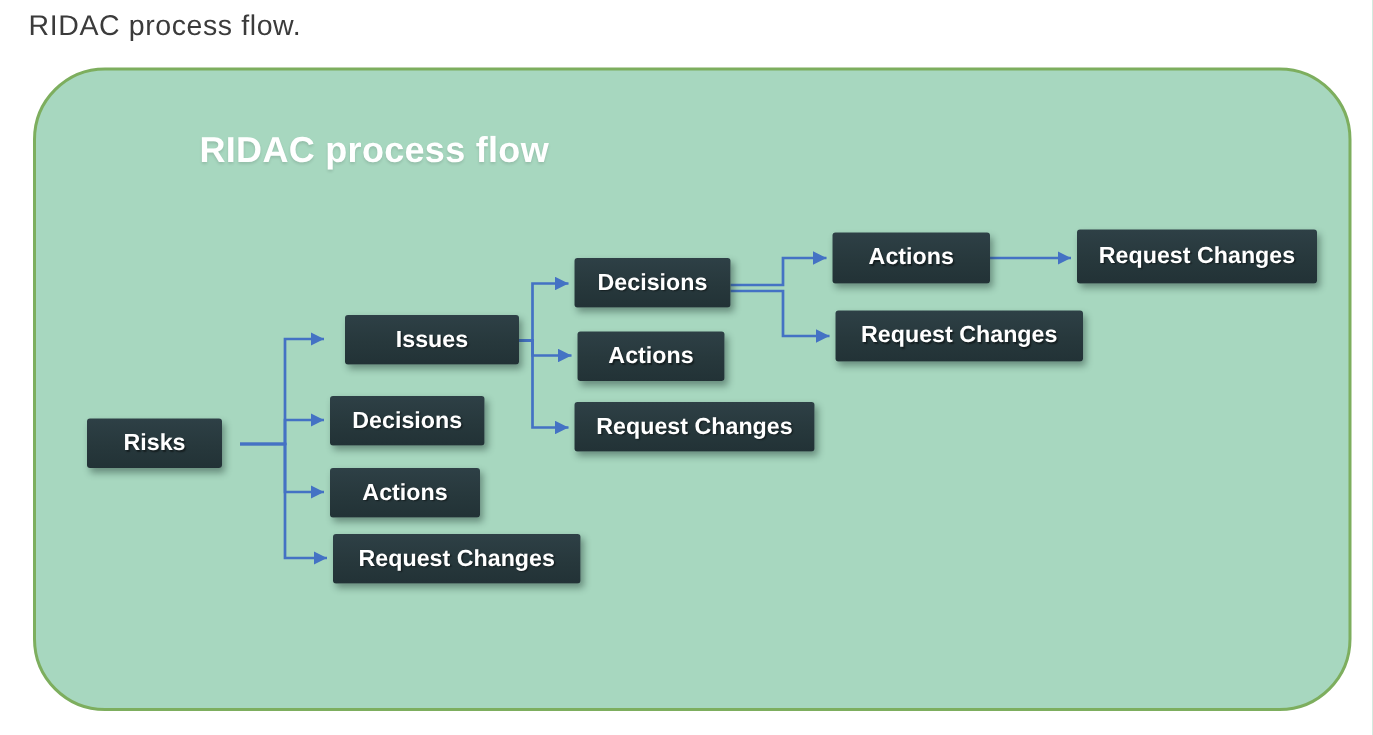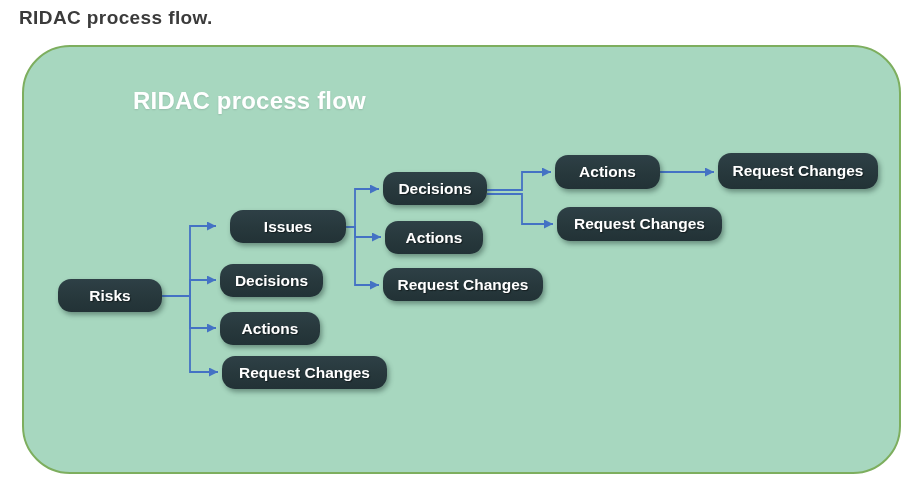--- a/index.html
+++ b/index.html
@@ -15,21 +15,20 @@
   html,body{margin:0;padding:0;}
   body{
     width:915px;height:490px;position:relative;overflow:hidden;
     background:#ffffff;
     font-family:"Liberation Sans","DejaVu Sans",sans-serif;
   }
   .caption{
     position:absolute;left:19px;top:7px;
     font-size:19px;letter-spacing:.4px;
     color:var(--caption-text);
-    font-weight:bold;
   }
   .canvas{
     position:absolute;left:22px;top:45px;width:879px;height:429px;
     background:var(--canvas-fill);
     border:2px solid var(--canvas-border);
     border-radius:48px;
     box-sizing:border-box;
   }
   .diagram-title{
     position:absolute;left:93px;top:87px;
@@ -42,21 +41,21 @@
     position:absolute;left:0;top:0;width:915px;height:490px;
     pointer-events:none;
   }
   .connector{
     fill:none;stroke:var(--connector);stroke-width:1.8;
   }
   #arrowhead path{fill:var(--connector);}
   .node{
     position:absolute;
     background:linear-gradient(180deg,var(--node-fill-top) 0%,var(--node-fill) 55%,#223236 100%);
-    border-radius:13px;
+    border-radius:2px;
     box-shadow:2px 3px 5px rgba(30,55,48,0.45);
     display:flex;align-items:center;justify-content:center;
     color:var(--node-text);
     font-size:15.5px;font-weight:bold;
     text-shadow:1px 1px 1px rgba(0,0,0,0.45);
     white-space:nowrap;
   }
 </style>
 </head>
 <body>
@@ -78,21 +77,21 @@
   <path class="connector" d="M160 296 H190 V328 H216" marker-end="url(#arrowhead)"></path>
   <path class="connector" d="M160 296 H190 V372 H218" marker-end="url(#arrowhead)"></path>
   <path class="connector" d="M325 227 H355 V189 H379" marker-end="url(#arrowhead)"></path>
   <path class="connector" d="M325 227 H355 V237 H381" marker-end="url(#arrowhead)"></path>
   <path class="connector" d="M325 227 H355 V285 H379" marker-end="url(#arrowhead)"></path>
   <path class="connector" d="M487 190 H522 V172 H551" marker-end="url(#arrowhead)"></path>
   <path class="connector" d="M487 194 H522 V224 H553" marker-end="url(#arrowhead)"></path>
   <path class="connector" d="M660 172 H714" marker-end="url(#arrowhead)"></path>
 </svg>
 
-<div class="node" style="left:58px;  top:279px; width:104px; height:33px;">Risks</div>
+<div class="node" style="left:58px;  top:279px; width:90px; height:33px;">Risks</div>
 <div class="node" style="left:230px; top:210px; width:116px; height:33px;">Issues</div>
 <div class="node" style="left:220px; top:264px; width:103px; height:33px;">Decisions</div>
 <div class="node" style="left:220px; top:312px; width:100px; height:33px;">Actions</div>
 <div class="node" style="left:222px; top:356px; width:165px; height:33px;">Request Changes</div>
 <div class="node" style="left:383px; top:172px; width:104px; height:33px;">Decisions</div>
 <div class="node" style="left:385px; top:221px; width:98px;  height:33px;">Actions</div>
 <div class="node" style="left:383px; top:268px; width:160px; height:33px;">Request Changes</div>
 <div class="node" style="left:555px; top:155px; width:105px; height:34px;">Actions</div>
 <div class="node" style="left:557px; top:207px; width:165px; height:34px;">Request Changes</div>
 <div class="node" style="left:718px; top:153px; width:160px; height:36px;">Request Changes</div>

